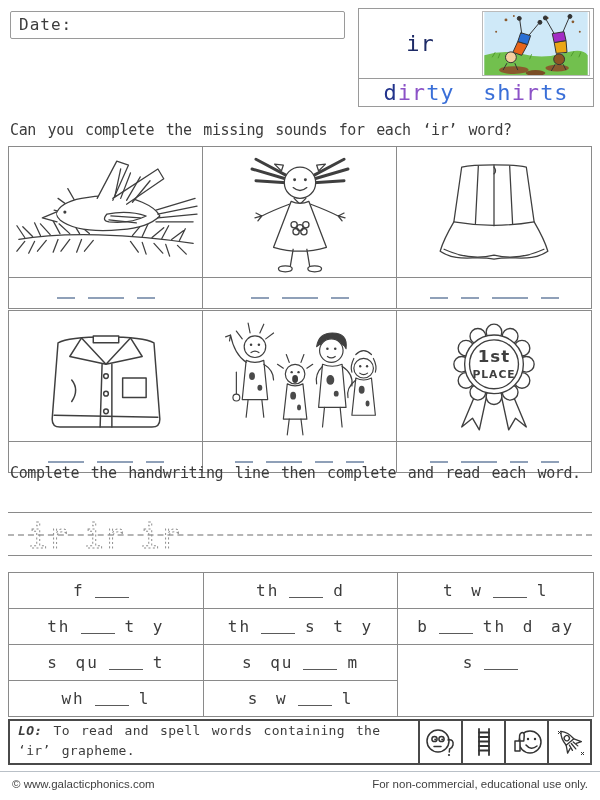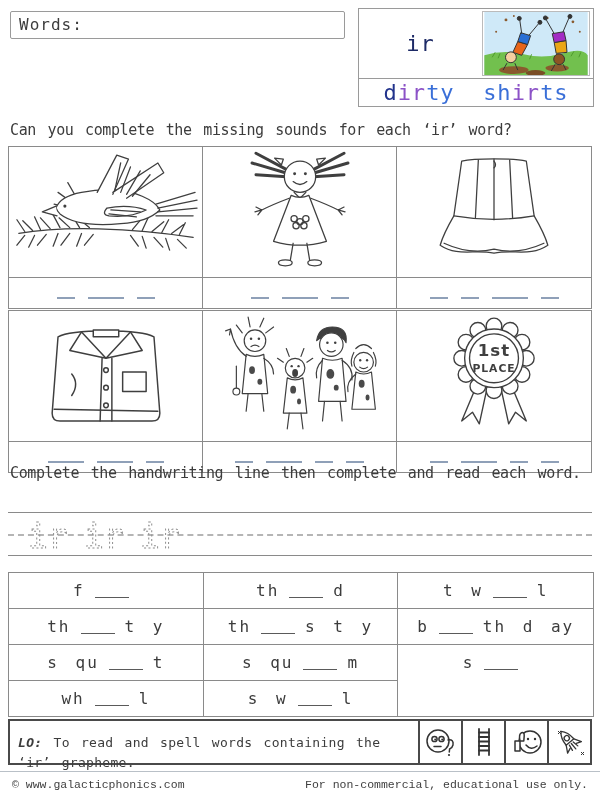--- a/index.html
+++ b/index.html
@@ -23,21 +23,21 @@
   .grapheme{flex:1;text-align:center;font-size:22px;color:#1d2a66;letter-spacing:1px;}
   .photo{width:106px;height:63px;margin-right:3px;flex:none;border:1px solid #bbb;}
   .hr-caption{height:27px;line-height:27px;text-align:center;font-size:22px;letter-spacing:1px;}
   
   .instr{position:absolute;left:10px;font-size:15px;letter-spacing:-0.4px;word-spacing:3px;white-space:nowrap;}
   .instr1{top:121px;}
   .instr2{top:464px;}
   
   .pgrid{position:absolute;left:8px;top:146px;width:584px;}
   .psec{display:grid;grid-template-columns:repeat(3,1fr);border:1.5px solid #8a8a8a;background:#fff;margin-bottom:1px;}
-  .pimg{height:130px;border-right:1px solid #8a8a8a;display:flex;align-items:flex-start;justify-content:center;overflow:hidden;}
+  .pimg{height:130px;border-right:1px solid #8a8a8a;display:flex;align-items:flex-end;justify-content:center;overflow:hidden;}
   .pimg:nth-child(3){border-right:none;}
   .pimg svg{width:186px;height:124px;}
   .pans{height:30px;border-top:1px solid #8a8a8a;border-right:1px solid #8a8a8a;display:flex;align-items:center;justify-content:center;gap:13px;}
   .pans:nth-child(6){border-right:none;}
   .pblank{display:inline-block;height:0;border-bottom:2px solid #8fa0b8;transform:translateY(5px);}
   
   .hwline{position:absolute;left:8px;top:512px;width:584px;height:42px;
     border-top:1.5px solid #8a8a8a;border-bottom:1.5px solid #8a8a8a;}
   .midline{position:absolute;top:50%;left:0;right:0;border-top:2px dashed #b5b5b5;}
   .trace{position:absolute;left:0;top:0;width:584px;height:42px;}
@@ -46,36 +46,36 @@
   .wtable{position:absolute;left:8px;top:572px;width:584px;border:1.5px solid #8a8a8a;
     display:grid;grid-template-columns:repeat(3,1fr);background:#fff;}
   .wcell{height:35px;border-right:1px solid #8a8a8a;border-bottom:1px solid #8a8a8a;
     display:flex;align-items:center;justify-content:center;font-size:16px;letter-spacing:2px;word-spacing:5px;}
   .wcell:nth-child(3n){border-right:none;}
   .wcell:nth-last-child(-n+3){border-bottom:none;}
   .wblank{display:inline-block;width:34px;height:0;border-bottom:1.5px solid #5a5a5a;margin:0 10px;transform:translateY(7px);}
   
   .lobox{position:absolute;left:8px;top:719px;width:584px;height:46px;border:2px solid #4a4a4a;
     display:flex;box-sizing:border-box;background:#fff;}
-  .lotext{flex:1;padding:12px 8px 0 8px;font-size:13px;line-height:1.5;letter-spacing:0.3px;word-spacing:3px;}
+  .lotext{flex:1;padding:0 8px 0 8px;font-size:13px;line-height:1.5;letter-spacing:0.3px;word-spacing:3px;}
   .lotext b{font-style:italic;}
   .loicons{display:flex;flex:none;}
   .loicon{width:41px;border-left:2px solid #4a4a4a;display:flex;align-items:center;justify-content:center;}
   .loicon svg{width:32px;height:32px;}
   
   .footline{position:absolute;left:0;top:771px;width:600px;border-top:1.5px solid #b9c0c7;}
   .foot{position:absolute;left:0;top:778px;width:600px;display:flex;justify-content:space-between;
-    padding:0 12px;box-sizing:border-box;font-family:Liberation Mono, monospace;font-size:11.5px;color:#3f3f3f;}
+    padding:0 12px;box-sizing:border-box;font-family:Liberation Sans, sans-serif;font-size:11.5px;color:#3f3f3f;}
 </style>
 </head>
 <body>
 
 <div class="hleft">
   <div class="inforow">
-    <span>Words:</span>
+    <span>Date:</span>
   </div>
 </div>
 
 <div class="hright">
   <div class="hr-top">
     <span class="grapheme">ir</span>
     <svg class="photo" viewBox="0 0 105 64">
       <rect width="105" height="64" fill="#cfe9f8"></rect>
       <path d="M0,44 Q20,38 40,43 T80,42 T105,44 L105,64 L0,64 Z" fill="#72c04e"></path>
       <path d="M8,46 l3,-5 M14,47 l2,-5 M88,45 l3,-5 M96,46 l2,-5 M46,48 l2,-5" stroke="#4e9a2e" fill="none"></path>

